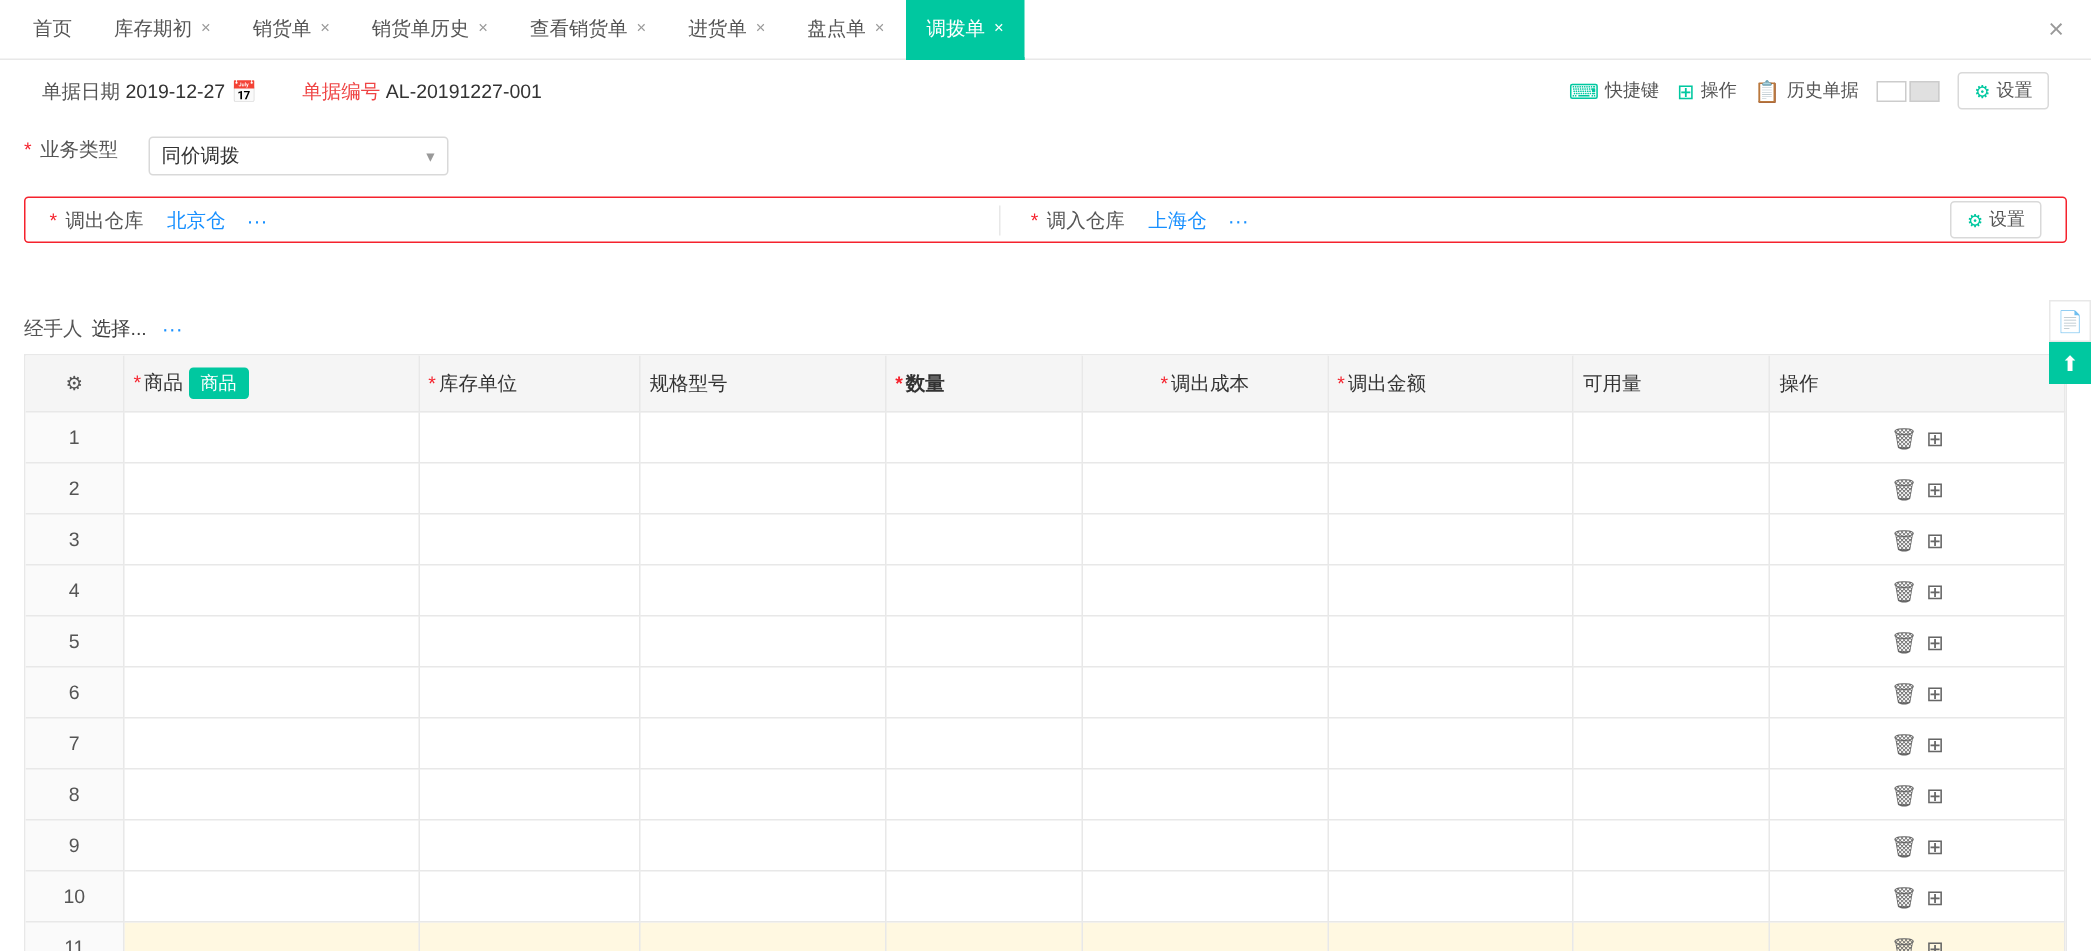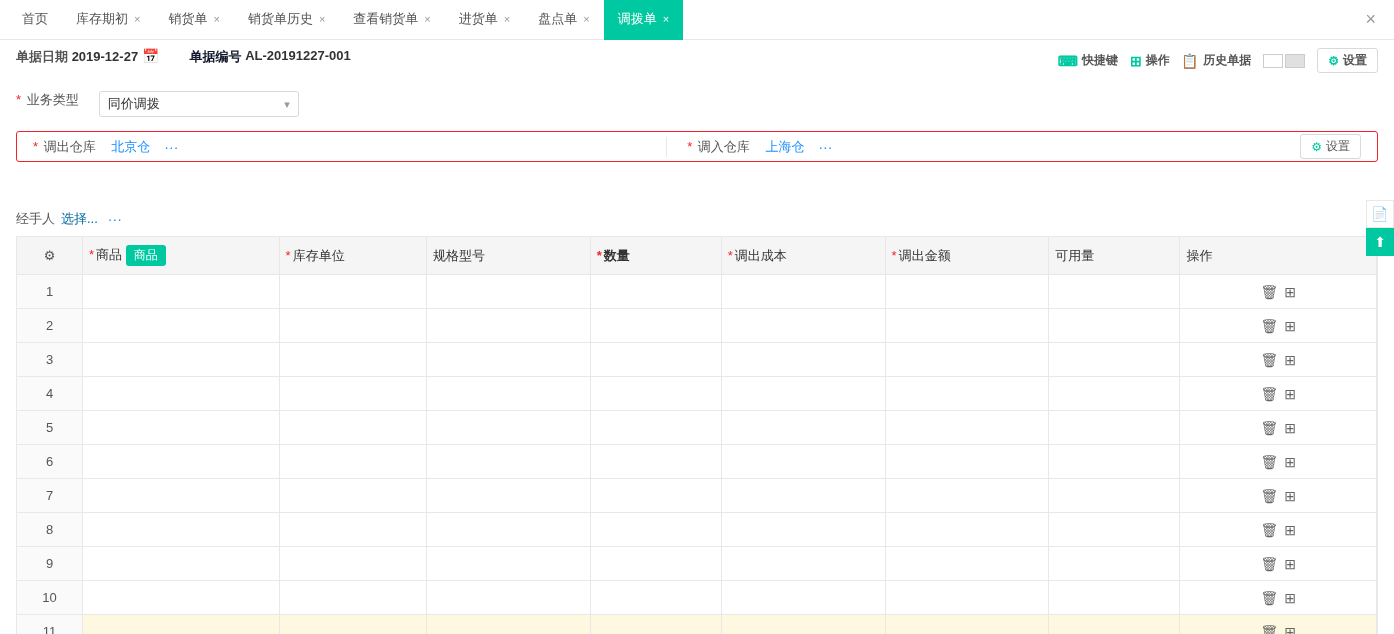--- a/index.html
+++ b/index.html
@@ -77,21 +77,21 @@
       display: flex;
       align-items: center;
       gap: 4px;
     }
     .calendar-icon {
       color: #1890ff;
       font-size: 14px;
       cursor: pointer;
     }
     .doc-num-label {
-      color: #0f172a;
+      color: #ef4444;
       margin-left: 30px;
     }
 
     
     .header-right {
       display: flex;
       align-items: center;
       gap: 12px;
       margin-left: auto;
       font-size: 12px;
@@ -180,21 +180,21 @@
 
     
     .handler-row {
       padding: 0 16px 8px 16px;
       display: flex;
       align-items: center;
       gap: 6px;
       margin-top: 48px;
     }
     .handler-placeholder {
-      color: #0369a1;
+      color: #404040;
       font-size: 13px;
     }
 
     
     .table-container {
       margin: 0 16px;
       border: 1px solid #e8e8e8;
       overflow: auto;
     }
     table {
@@ -289,23 +289,22 @@
       color: #555;
     }
     .side-btn.green {
       background: #00c8a0;
       color: #fff;
       border-color: #00c8a0;
     }
 
     .header-top-row {
       display: flex;
-      align-items: flex-start;
-      padding: 8px 16px;
-      font-weight: bold;
+      align-items: center;
+      padding: 8px 28px;
     }
   </style>
 </head>
 <body>
 
 <div class="tab-bar">
   <div class="tab-item">
     <span>首页</span>
   </div>
   <div class="tab-item">
@@ -433,21 +432,21 @@
           <span class="required-star">*</span>商品
           <button class="scan-btn">商品</button>
         </th>
         <th style="width:90px;">
           <span class="required-star">*</span>库存单位
         </th>
         <th style="width:100px;">规格型号</th>
         <th style="width:80px;font-weight:bold;">
           <span class="required-star">*</span>数量
         </th>
-        <th style="width:100px;">
+        <th style="width:100px;text-align:center;">
           <span class="required-star">*</span>调出成本
         </th>
         <th style="width:100px;">
           <span class="required-star">*</span>调出金额
         </th>
         <th style="width:80px;">可用量</th>
         <th style="width:120px;">操作</th>
       </tr>
     </thead>
     <tbody id="table-body">

